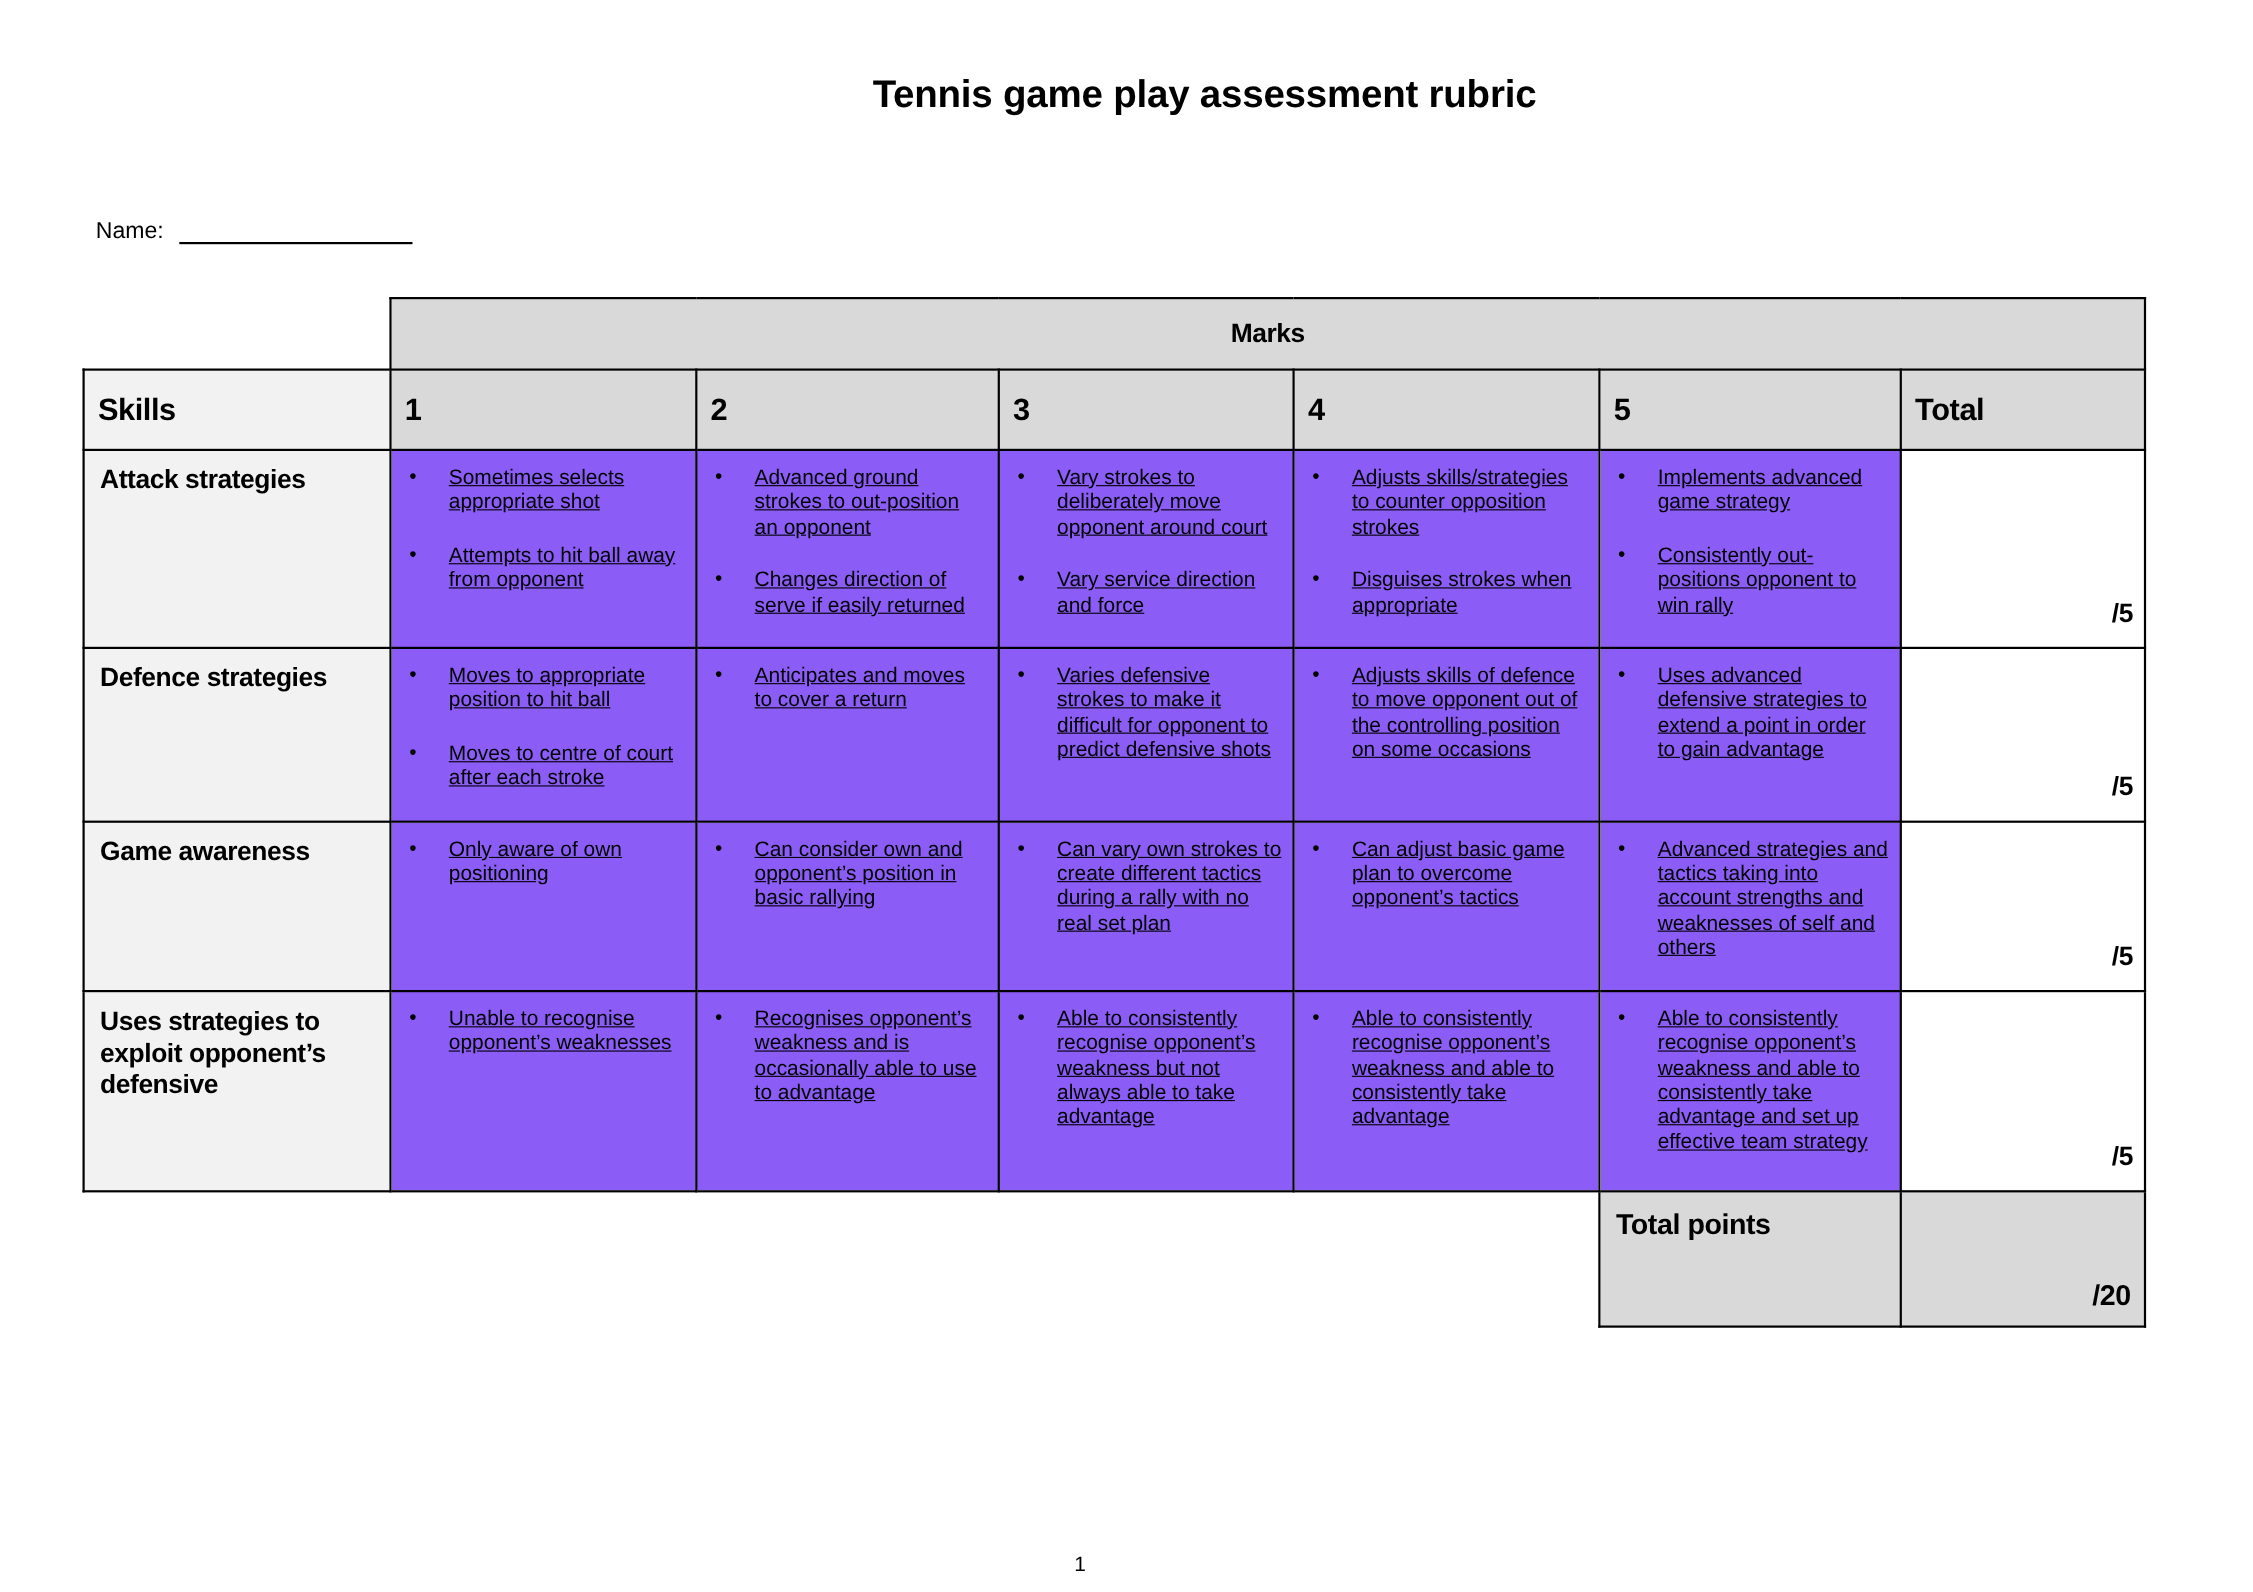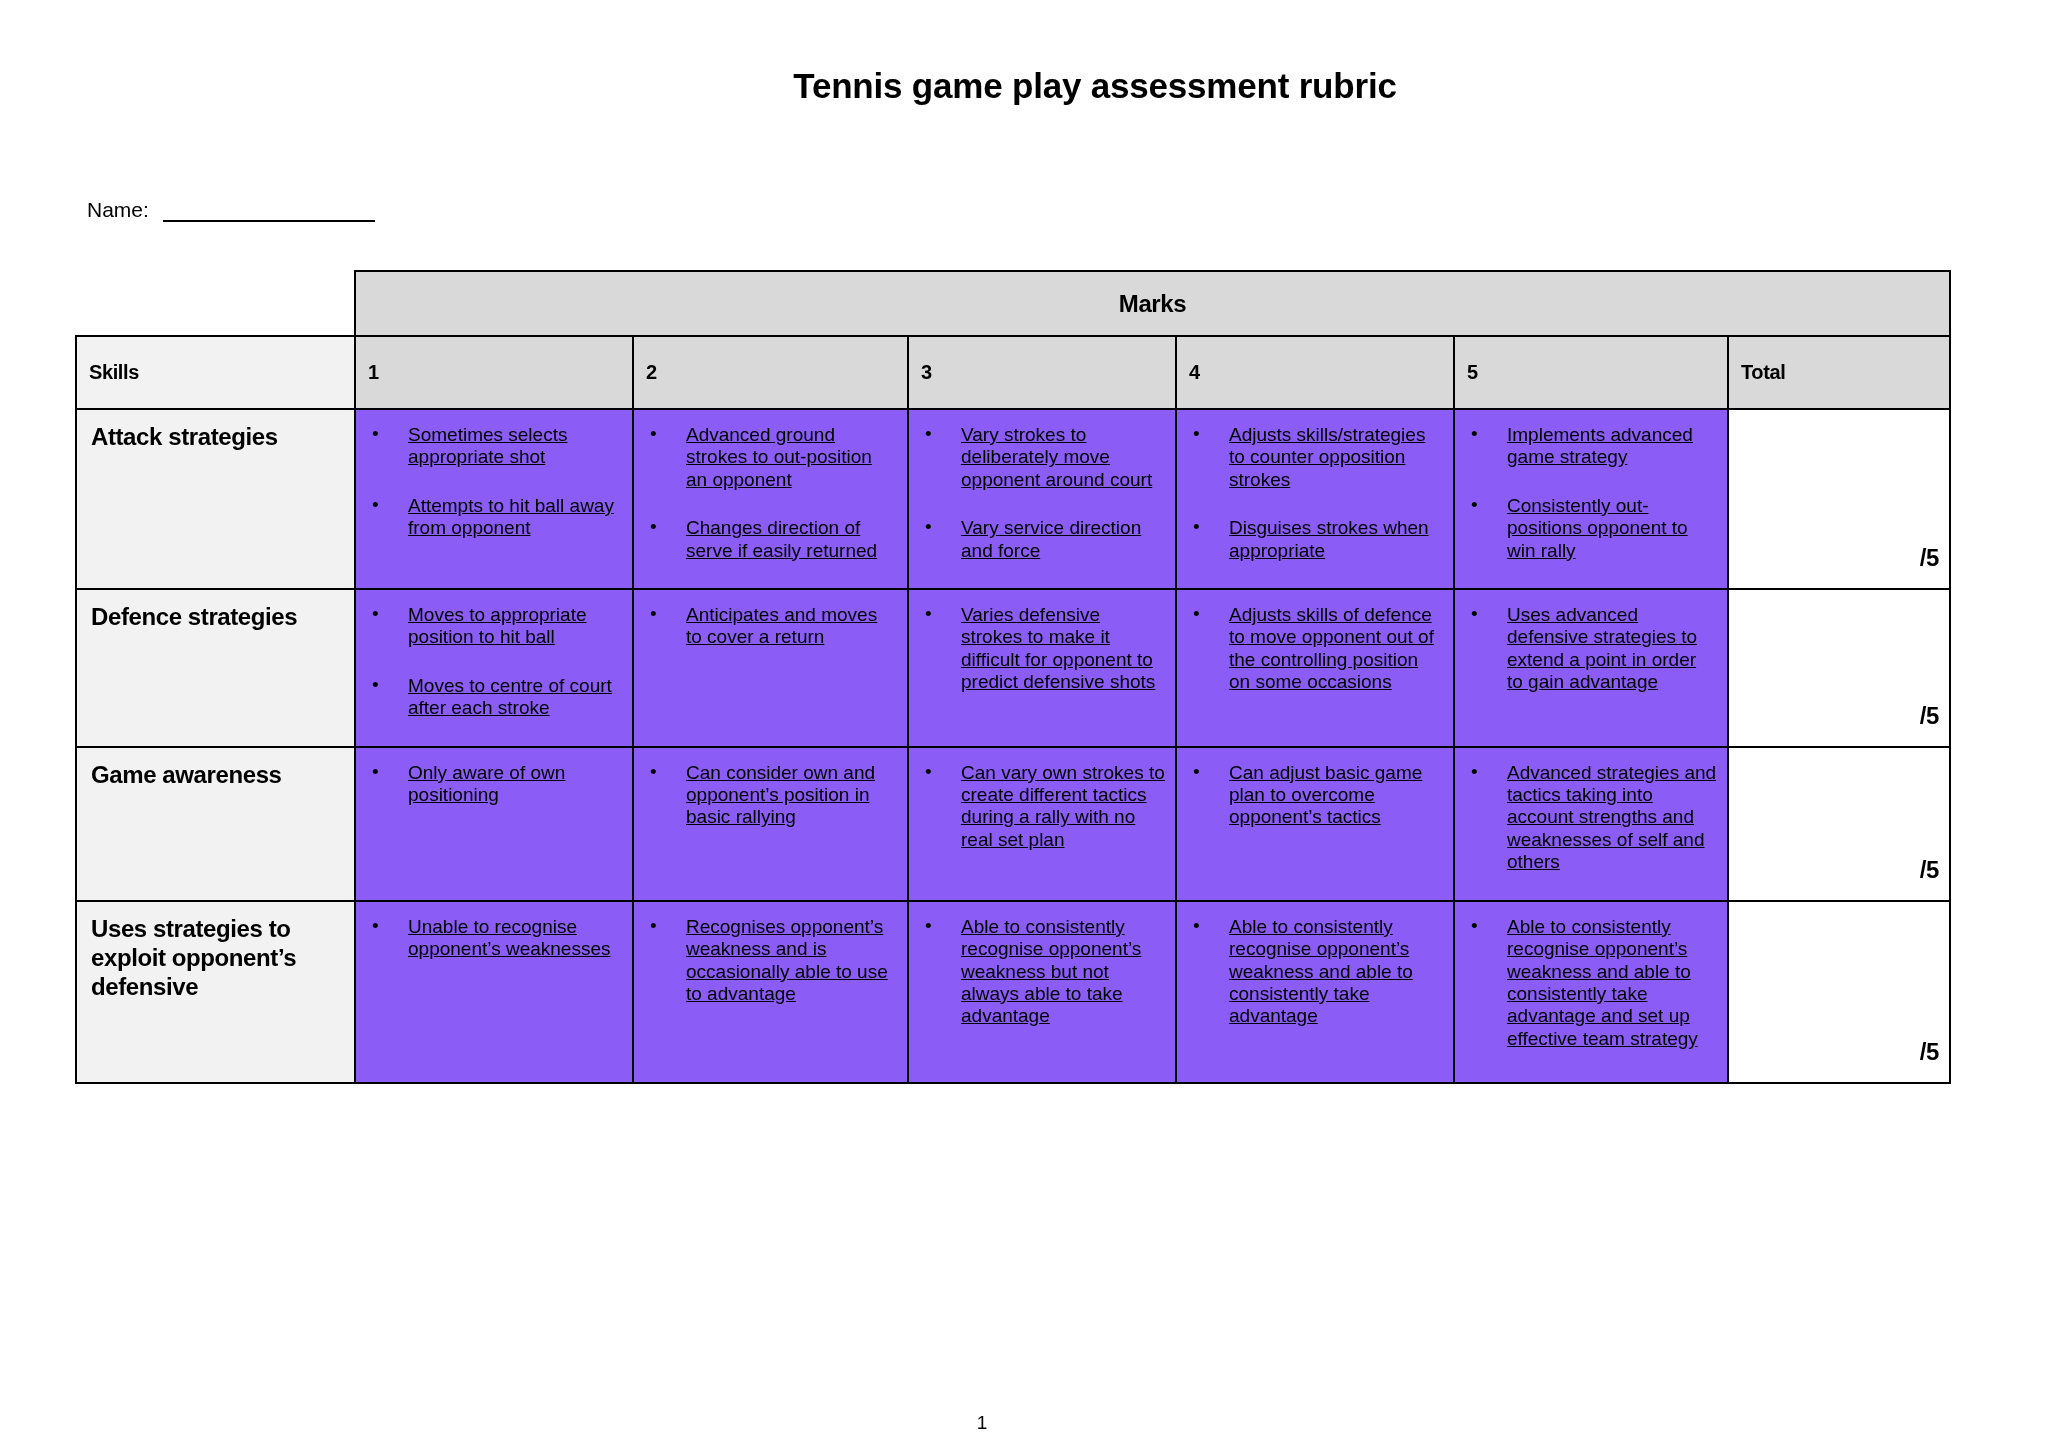--- a/index.html
+++ b/index.html
@@ -20,21 +20,21 @@
     position:absolute;top:270px;left:75px;width:1874px;
     border-collapse:collapse;table-layout:fixed;
   }
   td{border:2px solid #000;vertical-align:top;padding:0;overflow:hidden;}
   td.nocell{border:none;background:#fff;}
   .marks{
     background:#d9d9d9;text-align:center;vertical-align:middle;
     font-weight:bold;font-size:24px;letter-spacing:-0.4px;margin-top:41px;
   }
   .hdr{
-    background:#d9d9d9;font-weight:bold;font-size:20px;letter-spacing:-0.4px;
+    background:#d9d9d9;font-weight:bold;font-size:28px;letter-spacing:-0.4px;
     vertical-align:middle;padding:6px 12px;
   }
   .hdr-skills{background:#f2f2f2;}
   .skill{
     background:#f2f2f2;font-weight:bold;font-size:24px;letter-spacing:-0.4px;
     padding:12px 0 0 14px;line-height:1.22;
   }
   .cell{background:#8b5cf6;text-decoration:underline;}
   .cell ul{list-style:none;margin:14px 0 0 0;padding:0 10px 0 16px;}
   .cell li{position:relative;padding-left:36px;margin-bottom:26px;font-size:19px;line-height:1.18;}
@@ -208,16 +208,21 @@
           </ul>
         </td>
     <td class="cell">
           <ul>
             <li>Able to consistently recognise opponent’s weakness and able to consistently take advantage and set up effective team strategy</li>
           </ul>
         </td>
     <td class="total">/5</td>
   </tr>
 
+  <tr style="height:123px">
+    <td class="nocell" colspan="5"></td>
+    <td class="tp-label">Total points</td>
+    <td class="tp-value">/20</td>
+  </tr>
 </tbody>
   </table>
 
 <div class="page-number">1</div>
 
 </body></html>

